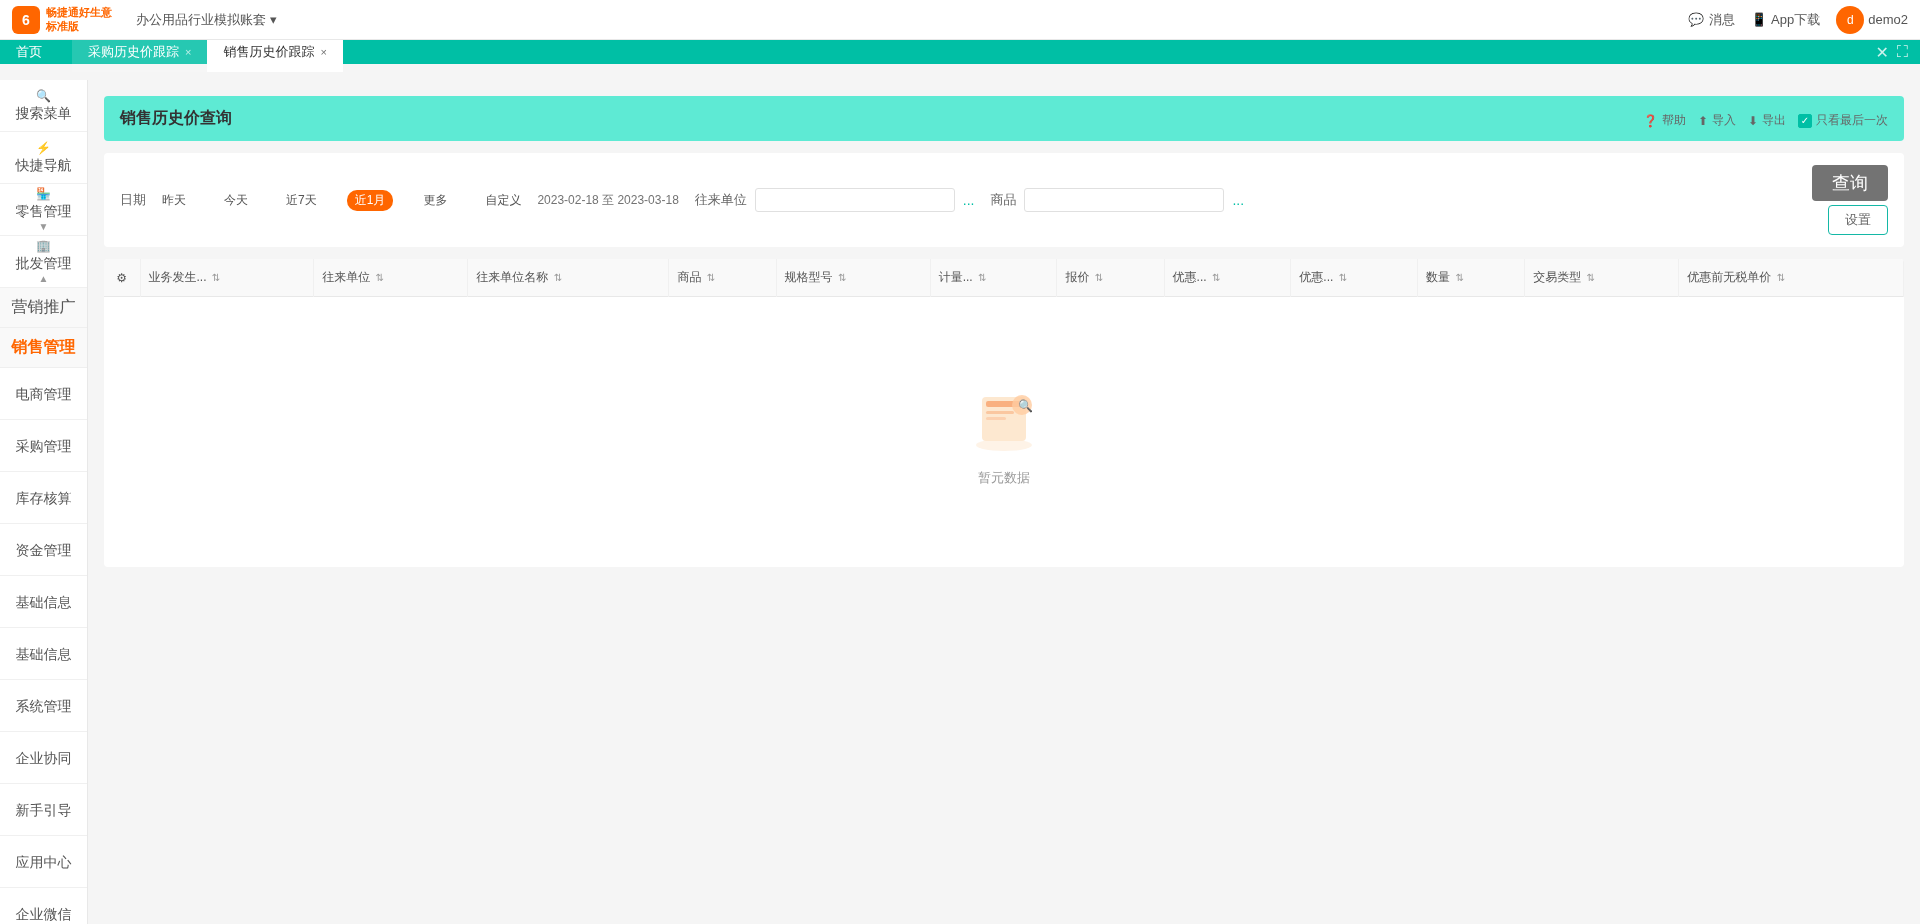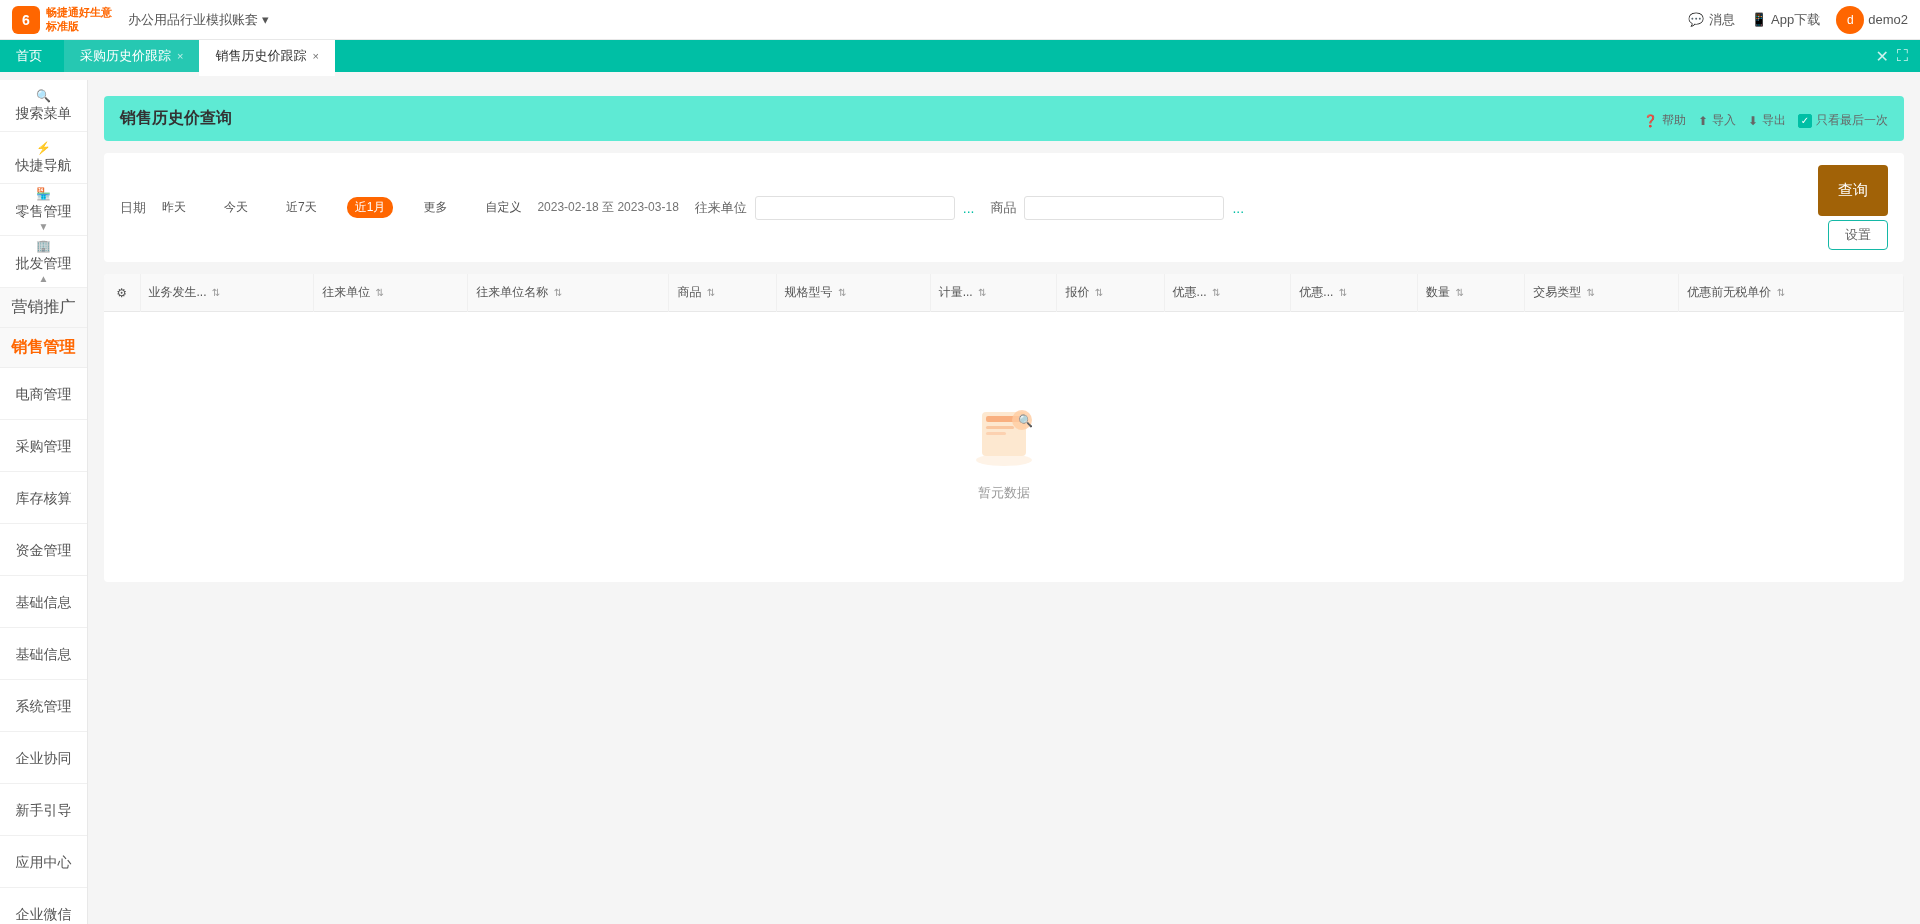--- a/index.html
+++ b/index.html
@@ -43,21 +43,21 @@
     .logo-text {
       font-size: 11px;
       color: #f60;
       line-height: 1.2;
       font-weight: bold;
     }
     .app-selector {
       display: flex;
       align-items: center;
       gap: 4px;
-      margin-left: 8px;
+      margin-left: 16px;
       color: #555;
       font-size: 13px;
       cursor: pointer;
     }
     .top-header-right {
       display: flex;
       align-items: center;
       gap: 16px;
     }
     .header-action {
@@ -75,21 +75,21 @@
       background: #f60;
       display: flex;
       align-items: center;
       justify-content: center;
       color: #fff;
       font-size: 12px;
     }
 
     
     .tab-bar {
-      height: 32px;
+      height: 24px;
       background: #00bfa5;
       display: flex;
       align-items: center;
       padding: 0 0;
       position: fixed;
       top: 40px; left: 0; right: 0;
       z-index: 99;
       text-align: right;
     }
     .tab-item {
@@ -109,21 +109,21 @@
       color: #fff;
     }
     .tab-item.active {
       background: #fff;
       color: #333;
       border-radius: 4px 4px 0 0;
     }
     .tab-item.inactive {
       background: rgba(255,255,255,0.15);
       color: #fff;
-      margin-left: 6px;
+      margin-left: 14px;
       border-radius: 4px 4px 0 0;
     }
     .tab-close {
       font-size: 11px;
       color: inherit;
       opacity: 0.7;
       cursor: pointer;
     }
     .tab-bar-right {
       margin-left: auto;
@@ -301,26 +301,26 @@
       width: 200px;
       outline: none;
       color: #333;
     }
     .filter-dots {
       color: #00bfa5;
       cursor: pointer;
       font-size: 14px;
     }
     .query-btn {
-      background: #a16207;
+      background: #737373;
       color: #fff;
       border: none;
       border-radius: 4px;
-      padding: 16px 20px;
-      font-size: 15px;
+      padding: 6px 20px;
+      font-size: 18px;
       cursor: pointer;
       white-space: nowrap;
     }
     .settings-btn {
       background: #fff;
       color: #666;
       border: 1px solid #14b8a6;
       border-radius: 4px;
       padding: 5px 16px;
       font-size: 13px;

